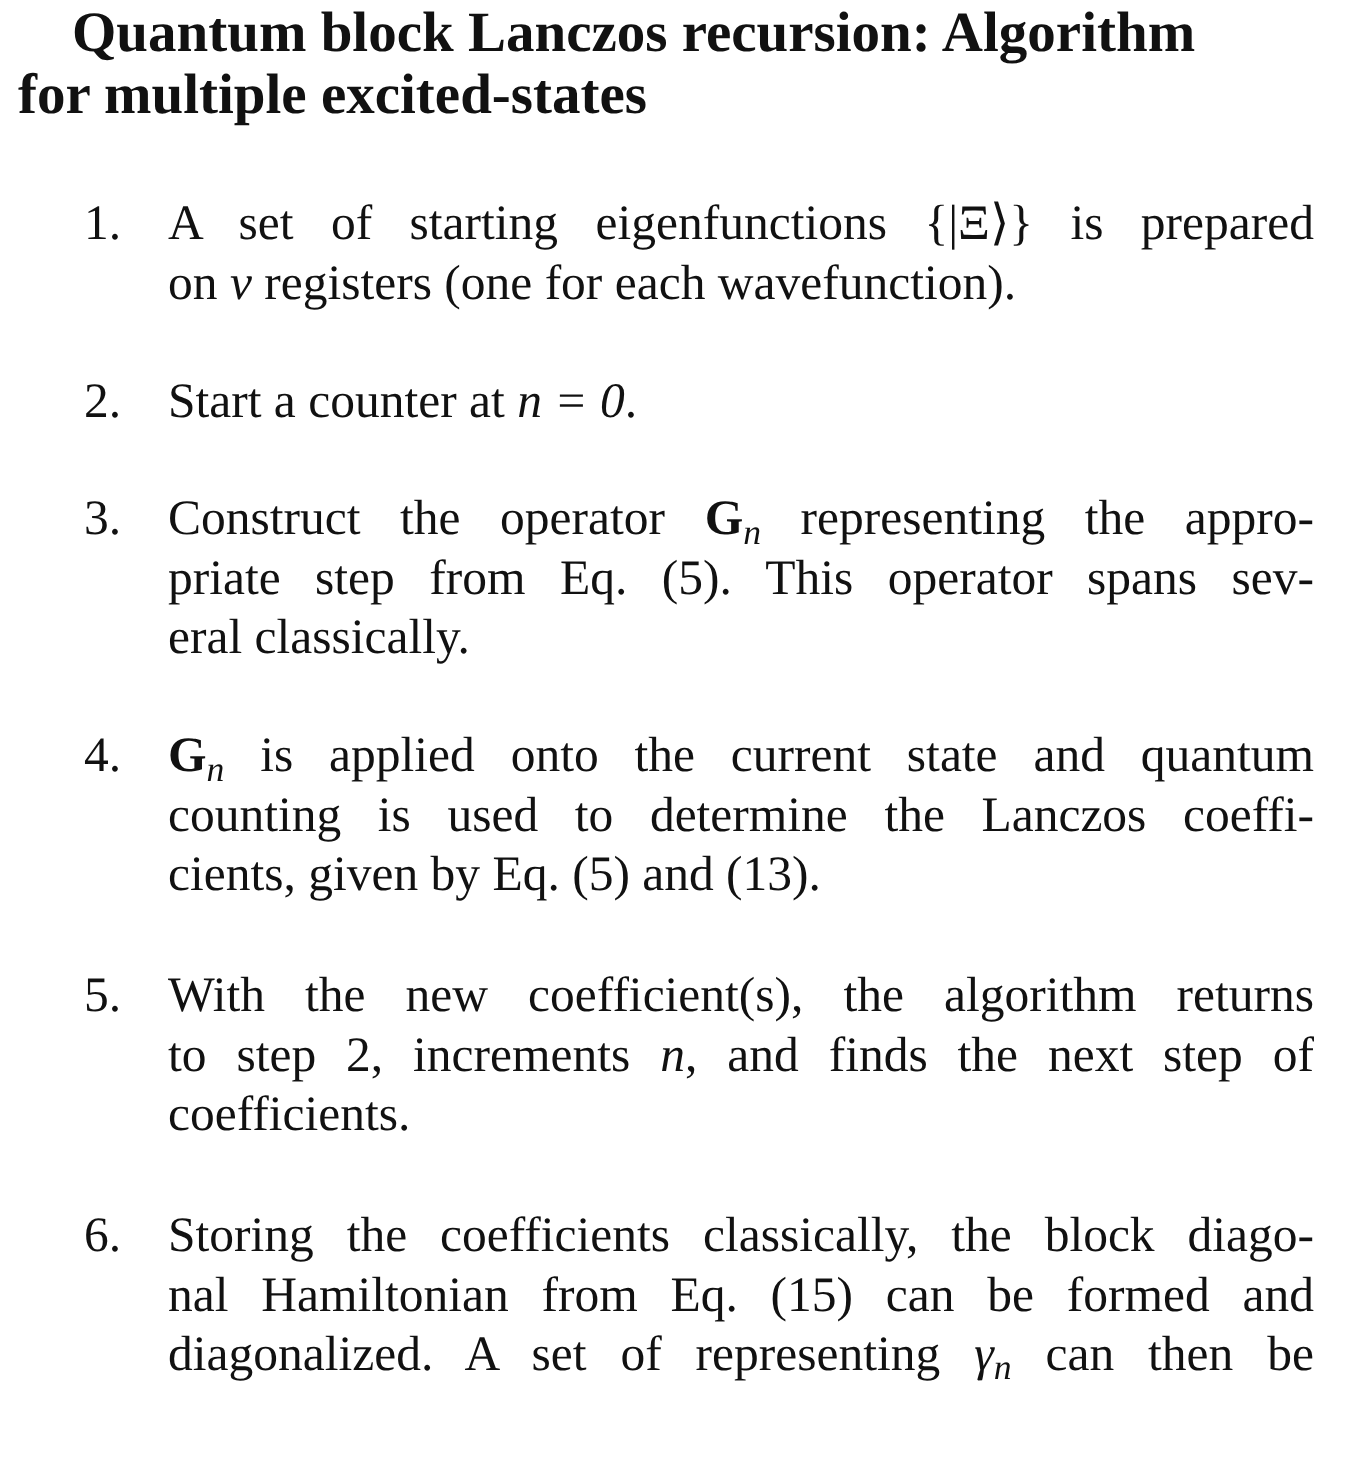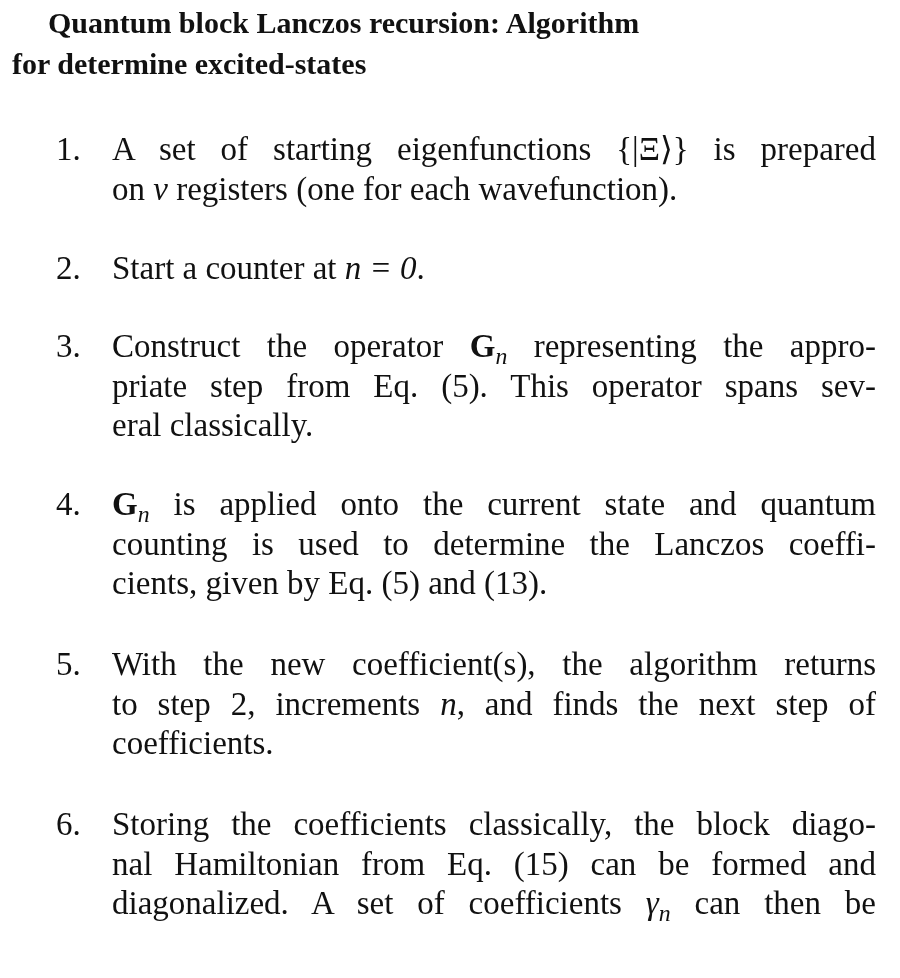--- a/index.html
+++ b/index.html
@@ -3,21 +3,21 @@
 <meta charset="utf-8">
 <style>
   html, body { margin: 0; padding: 0; background: #ffffff; }
   body {
     width: 900px; height: 978px; overflow: hidden; position: relative;
     font-family: "Liberation Serif", "DejaVu Serif", serif;
     color: #111111;
   }
   .title {
     position: absolute; left: 12px; top: 2px; width: 866px;
-    font-weight: bold; font-size: 30px; line-height: 41px;
+    font-weight: bold; font-size: 38px; line-height: 41px;
     margin: 0;
   }
   .title .line { display: block; }
   .title .line.indent { padding-left: 36px; }
   .justify-line {
     display: block; text-align: justify; text-align-last: justify;
     white-space: nowrap;
   }
   .justify-line.last { text-align-last: left; font-family: Liberation Serif, serif; }
   .step {
@@ -28,21 +28,21 @@
   .step .body { margin-left: 56px; }
   .math-i { font-style: italic; }
   .math-b { font-weight: bold; }
   sub { font-size: 0.72em; vertical-align: -0.28em; line-height: 0; font-style: italic; }
 </style>
 </head>
 <body>
 
 <h1 class="title">
   <span class="line indent">Quantum block Lanczos recursion: Algorithm</span>
-  <span class="line">for determine excited-states</span>
+  <span class="line">for multiple excited-states</span>
 </h1>
 
 <div class="step" style="top:130px;">
   <span class="num">1.</span>
   <div class="body">
     <span class="justify-line"><span>A set of starting eigenfunctions </span><span class="math">{|Ξ⟩}</span><span> is prepared</span></span>
     <span class="justify-line last"><span>on </span><span class="math-i">ν</span><span> registers (one for each wavefunction).</span></span>
   </div>
 </div>
 
@@ -78,15 +78,15 @@
     <span class="justify-line"><span>to step 2, increments </span><span class="math-i">n</span><span>, and finds the next step of</span></span>
     <span class="justify-line last">coefficients.</span>
   </div>
 </div>
 
 <div class="step" style="top:805px;">
   <span class="num">6.</span>
   <div class="body">
     <span class="justify-line">Storing the coefficients classically, the block diago-</span>
     <span class="justify-line">nal Hamiltonian from Eq. (15) can be formed and</span>
-    <span class="justify-line"><span>diagonalized.  A set of coefficients </span><span class="math-i">γ</span><sub>n</sub><span> can then be</span></span>
+    <span class="justify-line"><span>diagonalized.  A set of representing </span><span class="math-i">γ</span><sub>n</sub><span> can then be</span></span>
   </div>
 </div>
 
 </body></html>

